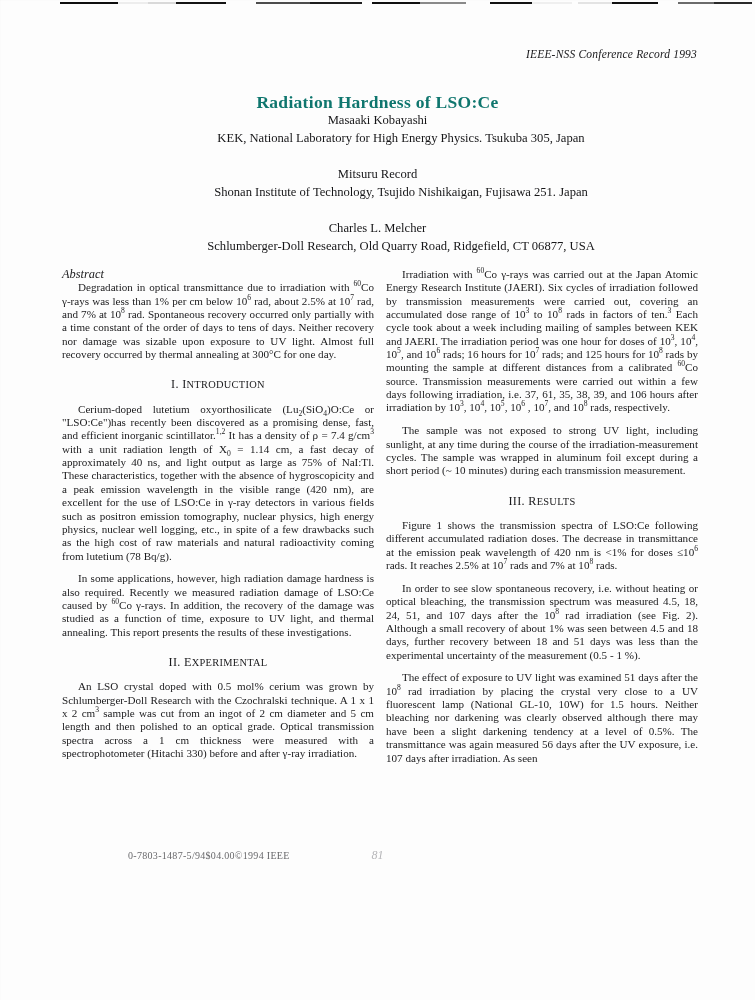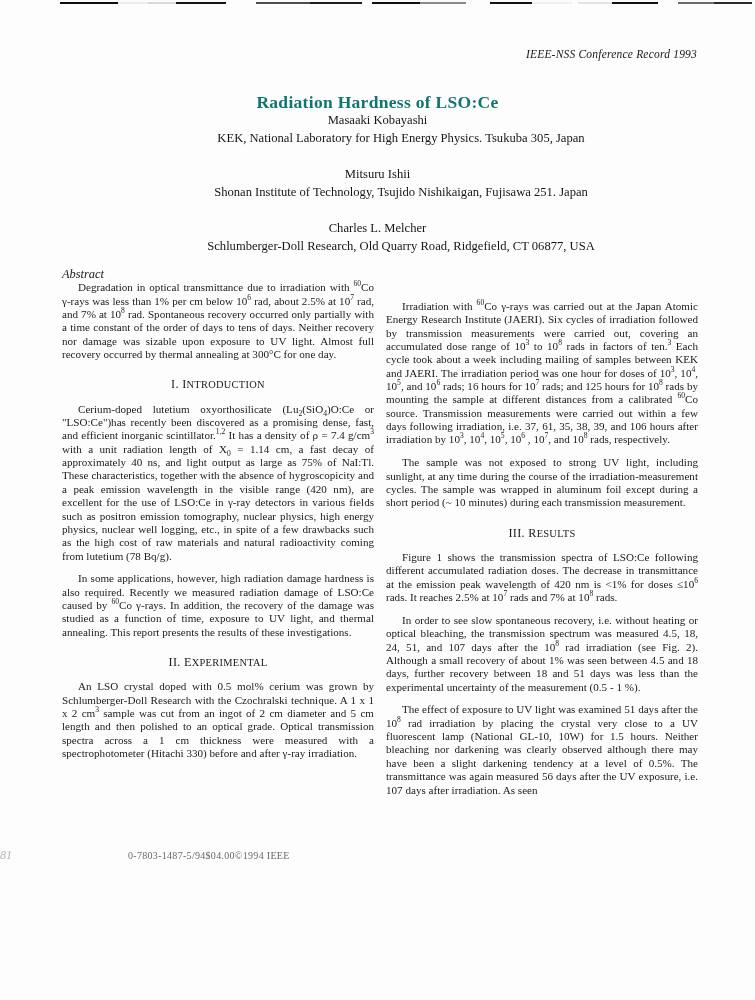--- a/index.html
+++ b/index.html
@@ -82,21 +82,21 @@
   .col {
     position: absolute;
     top: 268px;
     width: 312px;
     font-size: 11.1px;
     line-height: 13.35px;
     text-align: justify;
     color: #1a1a1c;
   }
   .col.left  { left: 62px; }
-  .col.right { left: 386px; margin-top: 32px; }
+  .col.right { left: 386px; }
 
   .sec-label {
     font-style: italic;
     font-size: 12.4px;
     display: block;
     text-align: left;
   }
   .sec-head {
     display: block;
     text-align: center;
@@ -123,21 +123,21 @@
     top: 850px;
     font-size: 10px;
     color: #3b3b3f;
     opacity: .78;
     letter-spacing: .3px;
   }
   .folio {
     position: absolute;
     left: 0; right: 0;
     top: 848px;
-    text-align: left;
+    text-align: center;
     font-size: 12px;
     color: #6e6e74;
     opacity: .5;
     font-style: italic;
   }
 </style>
 </head>
 <body>
 
 <div class="page">
@@ -165,21 +165,21 @@
 
     <div class="running-head">IEEE-NSS Conference Record 1993</div>
 
     <h1 class="title">Radiation Hardness of LSO:Ce</h1>
 
     <div class="author-block a1">
       <span class="author-name">Masaaki Kobayashi</span>
       <span class="author-affil">KEK, National Laboratory for High Energy Physics. Tsukuba 305, Japan</span>
     </div>
     <div class="author-block a2">
-      <span class="author-name">Mitsuru Ishii</span>
+      <span class="author-name">Mitsuru Record</span>
       <span class="author-affil">Shonan Institute of Technology, Tsujido Nishikaigan, Fujisawa 251. Japan</span>
     </div>
     <div class="author-block a3">
       <span class="author-name">Charles L. Melcher</span>
       <span class="author-affil">Schlumberger-Doll Research, Old Quarry Road, Ridgefield, CT 06877, USA</span>
     </div>
 
     <div class="col left">
 
       <span class="sec-label">Abstract</span>

